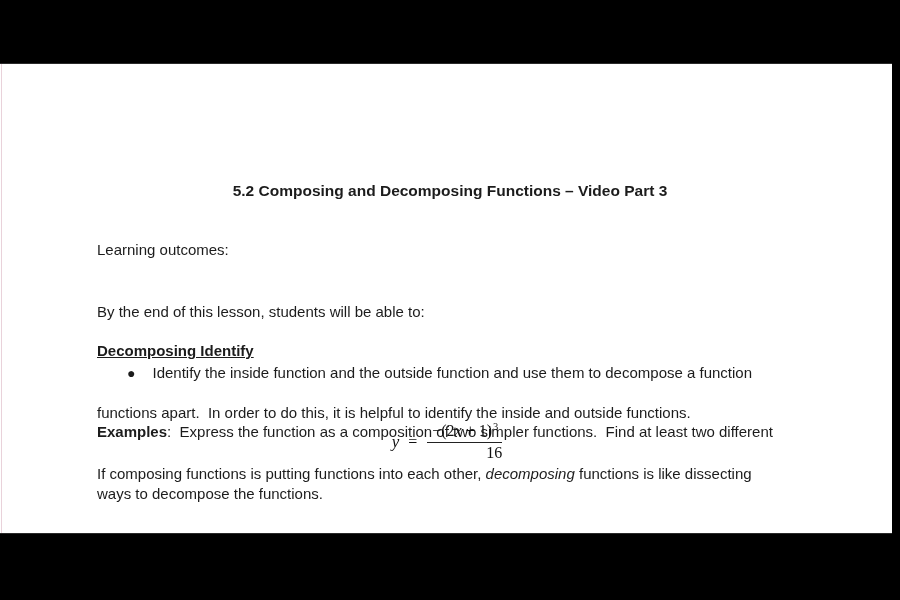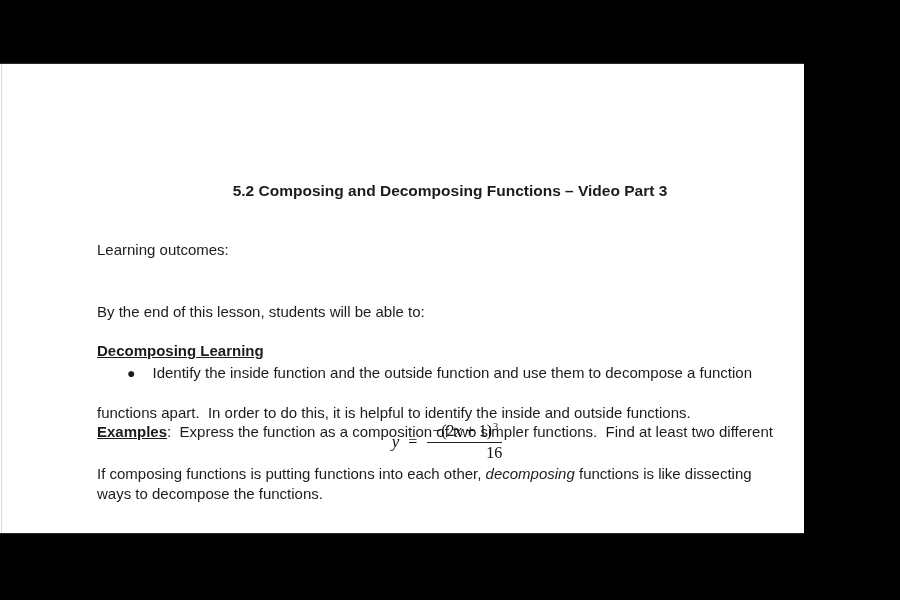--- a/index.html
+++ b/index.html
@@ -1,18 +1,18 @@
 <!DOCTYPE html>
 <html><head>
 <meta charset="utf-8">
 <style>
   * { margin:0; padding:0; box-sizing:border-box; }
   html,body { width:900px; height:600px; background:#000; }
   .stage {
-    position:relative; width:804px; height:600px;
+    position:relative; width:892px; height:600px;
     background:#a3a3a3; overflow:hidden;
     font-family:"Liberation Sans", sans-serif;
     color:#1c1c1c;
   }
   .letterbox { position:absolute; left:0; width:900px; background:#000; }
   .letterbox.top { top:0; height:64px; border-bottom:1px solid #2a2a2a; }
   .letterbox.bottom { top:533px; height:67px; border-top:1px solid #2a2a2a; }
   .slide {
     position:absolute; top:64px; left:0; width:900px; height:469px;
     background:#ffffff;
@@ -34,21 +34,21 @@
   .bullet-glyph { margin-right:17px; font-size:14px; }
   .decomposing-block {
     position:absolute; top:236px; left:97px; right:50px;
     font-size:15px; line-height:20.5px; white-space:pre-wrap;
   }
   .section-heading { font-weight:700; text-decoration:underline; }
   .examples-block {
     position:absolute; top:317px; left:97px; right:50px;
     font-size:15px; line-height:20.5px; white-space:pre-wrap;
   }
-  .bold { font-weight:700;text-decoration:underline; }
+  .bold { font-weight:700; }
   .italic { font-style:italic; }
   .formula-block {
     position:absolute; top:358px; left:0; width:894px;
     text-align:center;
     font-family:"Liberation Serif", serif; font-size:16px; color:#111;
   }
   .formula-lhs { display:inline-block; vertical-align:middle; font-size:17px; }
   .math-var { font-style:italic; }
   .formula-eq { display:inline-block; vertical-align:middle; margin:0 6px 0 5px; font-size:16px; }
   .frac { display:inline-block; vertical-align:middle; text-align:right; }
@@ -76,21 +76,21 @@
     <div class="learning-block">
       <div>Learning outcomes:</div>
       <div>By the end of this lesson, students will be able to:</div>
       <div class="bullet-row">
         <span class="bullet-glyph">●</span>
         <span>Identify the inside function and the outside function and use them to decompose a function</span>
       </div>
     </div>
 
     <div class="decomposing-block">
-      <div class="section-heading">Decomposing Learning</div>
+      <div class="section-heading">Decomposing Identify</div>
       <div>functions apart.  In order to do this, it is helpful to identify the inside and outside functions.</div>
       <div><span>If composing functions is putting functions into each other, </span><span class="italic">decomposing</span><span> functions is like dissecting</span></div>
     </div>
 
     <div class="examples-block">
       <div><span class="bold">Examples</span><span>:  Express the function as a composition of two simpler functions.  Find at least two different</span></div>
       <div>ways to decompose the functions.</div>
     </div>
 
     <div class="formula-block">

